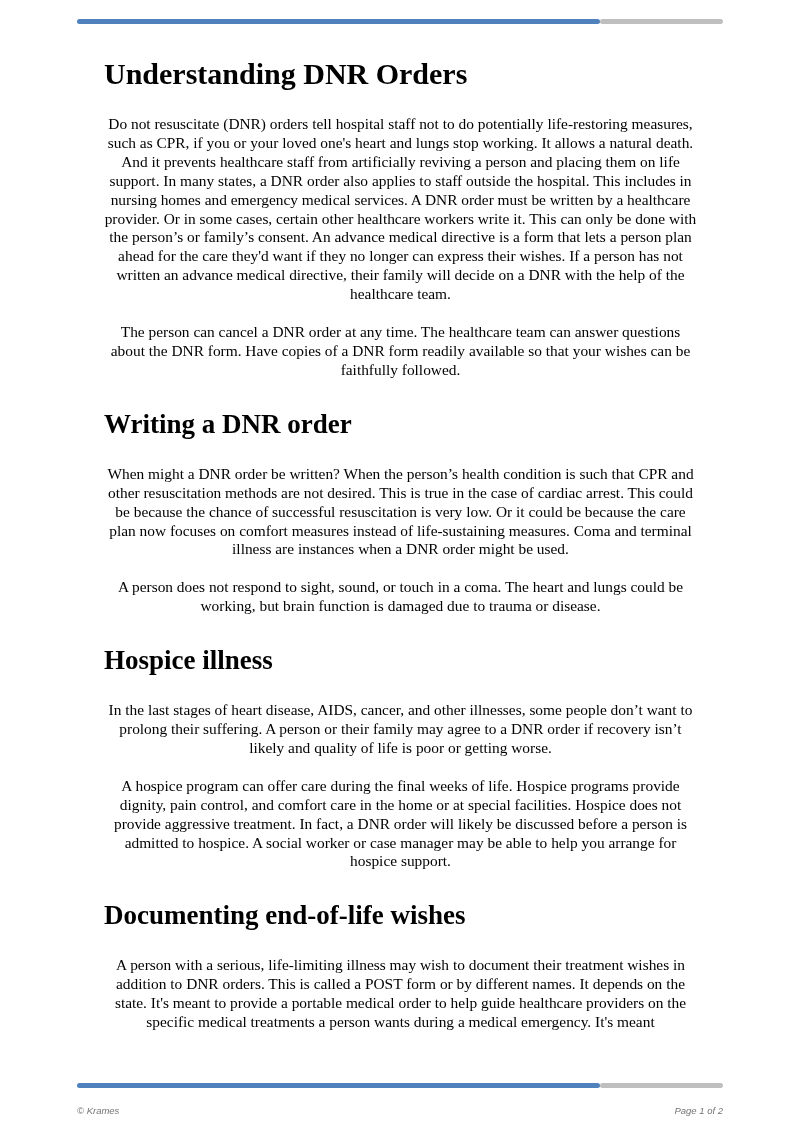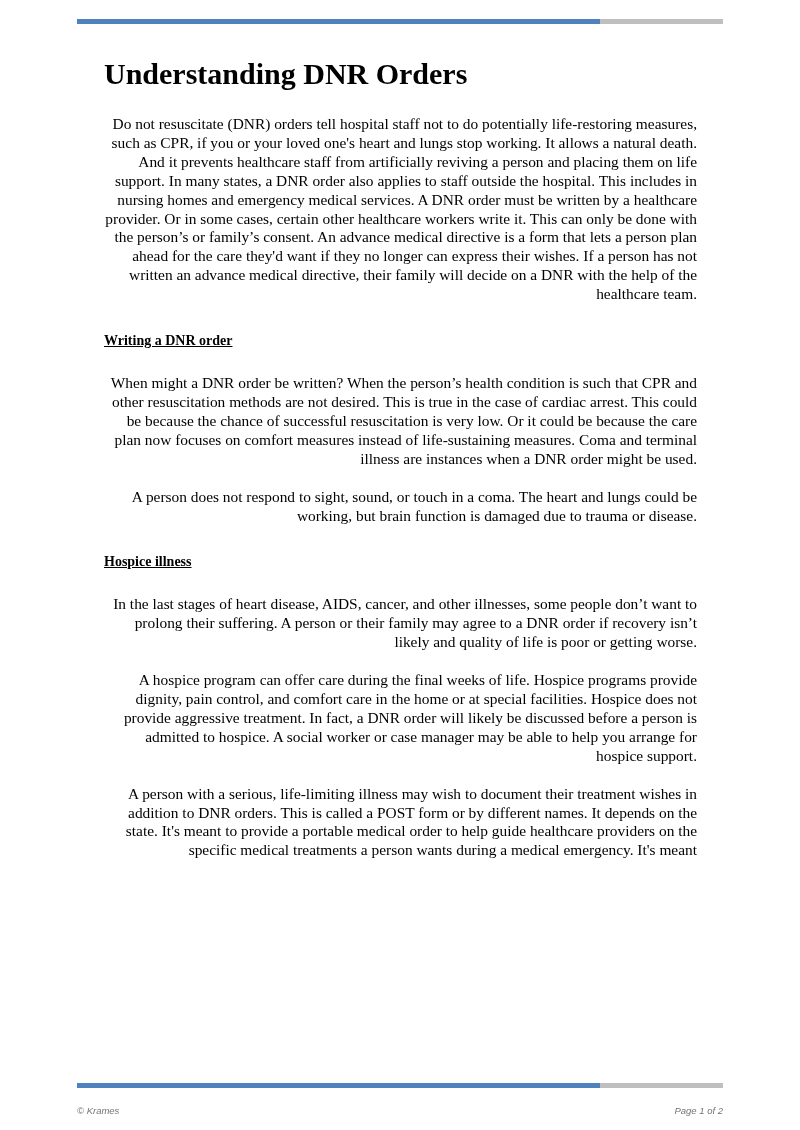--- a/index.html
+++ b/index.html
@@ -1,15 +1,15 @@
 <!DOCTYPE html>
 <html><head>
 <meta charset="utf-8">
 <style>
-  * { margin: 0; padding: 0; box-sizing: border-box; }
+  * { margin: 0; padding: 0; box-sizing: border-box; border-radius: 25px; }
   html, body { background: #ffffff; }
   body {
     width: 800px;
     height: 1130px;
     position: relative;
     font-family: "Liberation Serif", serif;
     color: #000000;
     overflow: hidden;
   }
   .page {
@@ -33,28 +33,27 @@
     font-size: 30px;
     font-weight: bold;
     letter-spacing: 0;
     margin-top: 33px;
     margin-bottom: 24px;
   }
   .content p {
     font-size: 15.4px;
     line-height: 18.9px;
     margin-bottom: 19px;
-    text-align: right;
+    text-align: center;
   }
   h2.section-heading {
-    font-size: 14px;
+    font-size: 27px;
     font-weight: bold;
     margin-top: 29px;
     margin-bottom: 25px;
-    text-decoration: underline;
   }
   .footer {
     position: absolute;
     left: 77px;
     right: 77px;
     bottom: 14px;
   }
   .footer-rule {
     display: flex;
     height: 5px;
@@ -81,31 +80,33 @@
     <div class="seg-blue"></div>
     <div class="seg-gray"></div>
   </div>
 
   <div class="content">
 
     <h1 class="doc-title">Understanding DNR Orders</h1>
 
     <p>Do not resuscitate (DNR) orders tell hospital staff not to do potentially life-restoring measures, such as CPR, if you or your loved one's heart and lungs stop working. It allows a natural death. And it prevents healthcare staff from artificially reviving a person and placing them on life support. In many states, a DNR order also applies to staff outside the hospital. This includes in nursing homes and emergency medical services. A DNR order must be written by a healthcare provider. Or in some cases, certain other healthcare workers write it. This can only be done with the person’s or family’s consent. An advance medical directive is a form that lets a person plan ahead for the care they'd want if they no longer can express their wishes. If a person has not written an advance medical directive, their family will decide on a DNR with the help of the healthcare team.</p>
 
+    <p>The person can cancel a DNR order at any time. The healthcare team can answer questions about the DNR form. Have copies of a DNR form readily available so that your wishes can be faithfully followed.</p>
 
     <h2 class="section-heading">Writing a DNR order</h2>
     <p>When might a DNR order be written? When the person’s health condition is such that CPR and other resuscitation methods are not desired. This is true in the case of cardiac arrest. This could be because the chance of successful resuscitation is very low. Or it could be because the care plan now focuses on comfort measures instead of life-sustaining measures. Coma and terminal illness are instances when a DNR order might be used.</p>
 
     <p>A person does not respond to sight, sound, or touch in a coma. The heart and lungs could be working, but brain function is damaged due to trauma or disease.</p>
 
     <h2 class="section-heading">Hospice illness</h2>
     <p>In the last stages of heart disease, AIDS, cancer, and other illnesses, some people don’t want to prolong their suffering. A person or their family may agree to a DNR order if recovery isn’t likely and quality of life is poor or getting worse.</p>
 
     <p>A hospice program can offer care during the final weeks of life. Hospice programs provide dignity, pain control, and comfort care in the home or at special facilities. Hospice does not provide aggressive treatment. In fact, a DNR order will likely be discussed before a person is admitted to hospice. A social worker or case manager may be able to help you arrange for hospice support.</p>
 
+    <h2 class="section-heading">Documenting end-of-life wishes</h2>
     <p>A person with a serious, life-limiting illness may wish to document their treatment wishes in addition to DNR orders. This is called a POST form or by different names. It depends on the state. It's meant to provide a portable medical order to help guide healthcare providers on the specific medical treatments a person wants during a medical emergency. It's meant</p>
 
   </div>
 
   <div class="footer">
     <div class="footer-rule">
       <div class="seg-blue"></div>
       <div class="seg-gray"></div>
     </div>
     <div class="footer-row">

